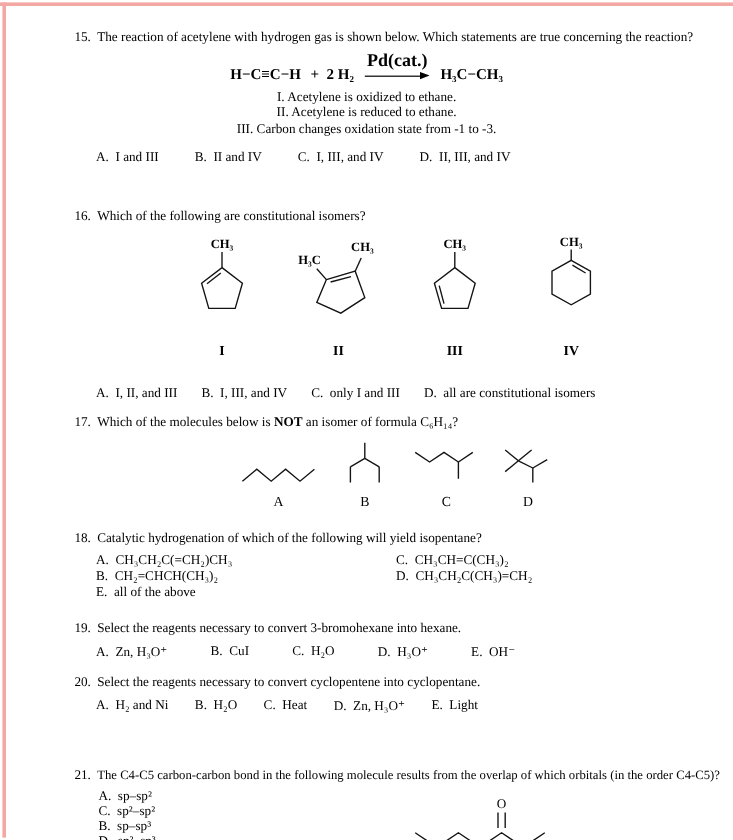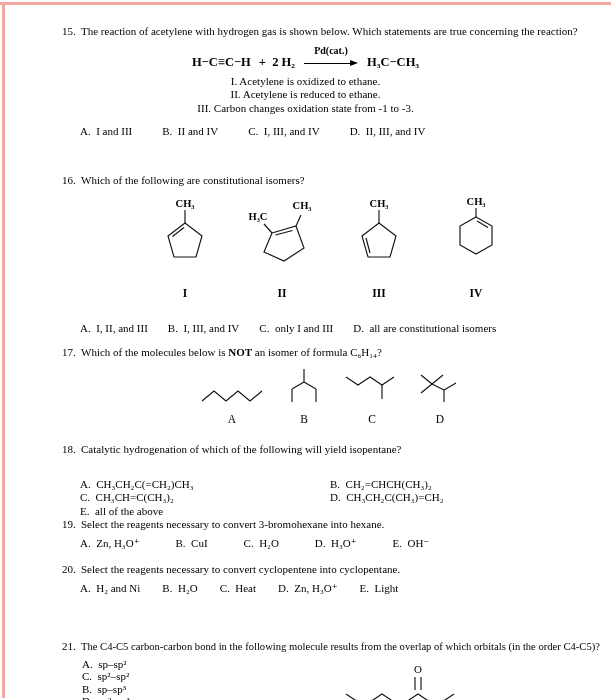--- a/index.html
+++ b/index.html
@@ -13,40 +13,40 @@
   .q { position: absolute; left: 62px; right: 14px; }
   #q15 { top: 25px; } #q16 { top: 174px; } #q17 { top: 346px; }
   #q18 { top: 443px; } #q19 { top: 518px; } #q20 { top: 563px; } #q21 { top: 640px; }
   .q-head { display: flex; line-height: 13px; }
   .q-num { flex: none; width: 19px; }
   .q-text { white-space: nowrap; }
   #q21 .q-text { font-size: 10.6px; text-align: right; }
   .reaction { display: flex; justify-content: center; align-items: flex-end;
               margin: 7px 48px 0 0; font-weight: bold; font-size: 12.5px; }
   .rx-wrap { display: flex; flex-direction: column; align-items: center; margin: 0 9px; padding-bottom: 2px; }
-  .rx-cat { font-size: 10px; line-height: 12px; margin-bottom: 2px; font-weight: bold; }
+  .rx-cat { font-size: 15px; line-height: 12px; margin-bottom: 2px; font-weight: bold; }
   .rx-arrow { display: block; width: 54px; height: 9px; position: relative; }
   .rx-arrow::before { content: ""; position: absolute; left: 0; right: 4px; top: 4px; height: 1.3px; background: #000; }
   .rx-arrow::after { content: ""; position: absolute; right: 0; top: 1px; width: 0; height: 0;
                      border-left: 8px solid #000; border-top: 3.6px solid transparent; border-bottom: 3.6px solid transparent; }
   .statements { text-align: center; margin: 5px 48px 0 0; line-height: 13.4px; }
   .choices-row { display: flex; padding-left: 18px; }
   .choice { white-space: pre; }
   #q15 .choices-row { gap: 30px; margin-top: 10px; }
   #q16 .choices-row { gap: 20px; margin-top: 23px; }
   .fig-row { display: flex; }
   #q16 .fig-row { padding-left: 85px; gap: 21px; margin-top: 6px; align-items: flex-start; }
   #q17 .fig-row { padding-left: 138px; gap: 18px; margin-top: 6px; align-items: flex-end; }
   .fig { display: flex; flex-direction: column; align-items: center; }
   .fig-label { margin-top: 8px; font-weight: bold; font-size: 11.5px; line-height: 12px; }
   .fig-label.plain { font-weight: normal; }
   svg line, svg path, svg polygon { stroke: #141414; stroke-width: 1.15; fill: none; }
   svg text { fill: #000; stroke: none; }
   .sublabel { font-size: 10.5px; font-weight: bold; }
-  .choices-grid { display: grid; grid-template-columns: 250px auto; padding-left: 18px; margin-top: 22px; line-height: 13.4px; }
+  .choices-grid { display: grid; grid-template-columns: 250px auto; padding-left: 18px; margin-top: 5px; line-height: 13.4px; }
   #q19 .choices-row { gap: 36px; margin-top: 6px; }
   #q20 .choices-row { gap: 22px; margin-top: 6px; }
   .choices-col { padding-left: 20px; margin-top: 5px; line-height: 12.4px; }
   .molecule { position: absolute; left: 276px; top: 20px; }
   .cnum { font-size: 8.5px; }
   .oxy { font-size: 11px; }
 </style>
 </head>
 <body>
 
@@ -177,22 +177,22 @@
     </div>
   </section>
 
   <section class="q" id="q18">
     <div class="q-head">
       <span class="q-num">18.</span>
       <span class="q-text">Catalytic hydrogenation of which of the following will yield isopentane?</span>
     </div>
     <div class="choices-grid">
       <span class="choice">A.  CH₃CH₂C(=CH₂)CH₃</span>
+      <span class="choice">C.  CH₃CH=C(CH₃)₂</span>
       <span class="choice">B.  CH₂=CHCH(CH₃)₂</span>
-      <span class="choice">C.  CH₃CH=C(CH₃)₂</span>
       <span class="choice">D.  CH₃CH₂C(CH₃)=CH₂</span>
       <span class="choice">E.  all of the above</span>
     </div>
   </section>
 
   <section class="q" id="q19">
     <div class="q-head">
       <span class="q-num">19.</span>
       <span class="q-text">Select the reagents necessary to convert 3-bromohexane into hexane.</span>
     </div>

